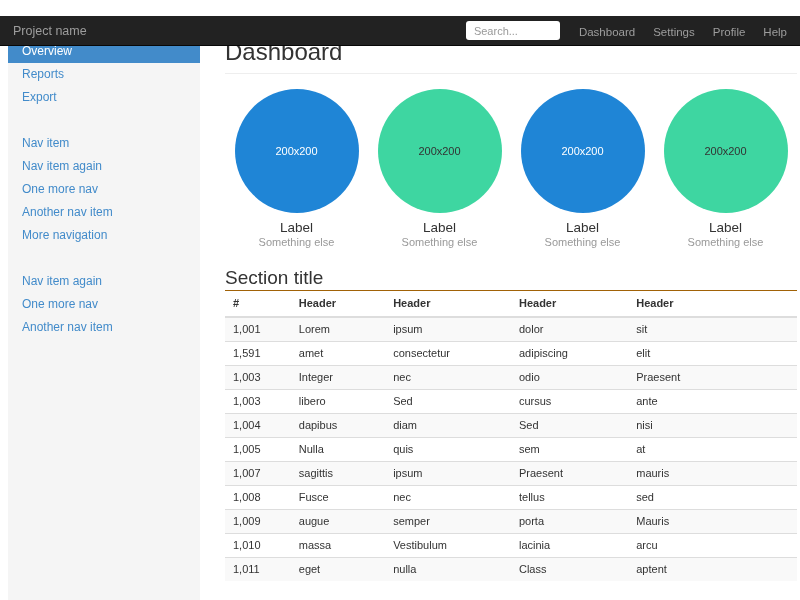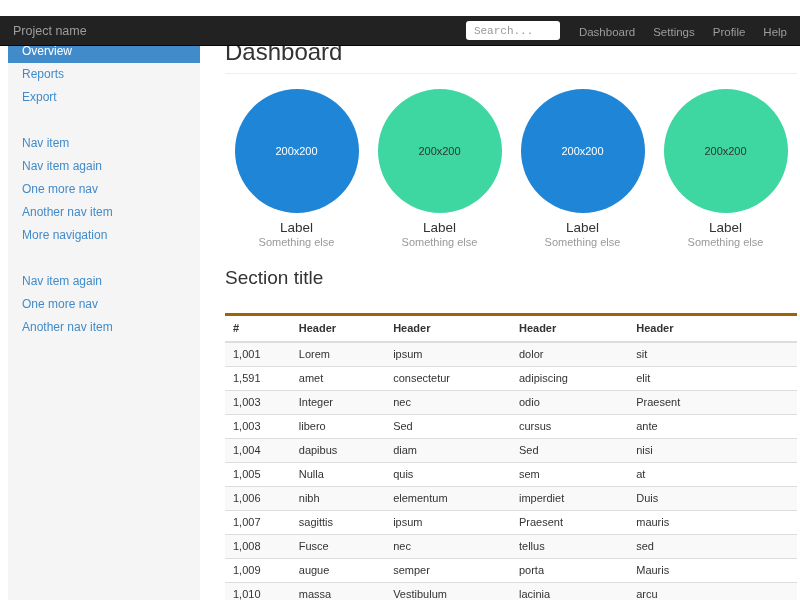--- a/index.html
+++ b/index.html
@@ -8,21 +8,21 @@
 
   
   .navbar { position:absolute; top:16px; left:0; width:800px; height:30px;
             background:#222; border-bottom:1px solid #080808;
             display:flex; align-items:center; justify-content:space-between;
             padding:0 13px; z-index:10; }
   .brand { color:#9d9d9d; font-size:12.5px; }
   .nav-right { display:flex; align-items:center; }
   .search-input { width:94px; height:19px; border:none; border-radius:3px;
                   font-size:11px; padding:0 8px; margin-right:10px; outline:none;
-                  font-family:Liberation Mono, monospace; }
+                  font-family:Liberation Sans, sans-serif; }
   .search-input::placeholder { color:#999; }
   .nav-link { color:#9d9d9d; font-size:11.5px; text-decoration:none; padding:0 9px; cursor:pointer; }
   .nav-link:last-child { padding-right:0; }
 
   
   .sidebar { position:absolute; top:30px; left:8px; bottom:0; width:200px;
              background:#f5f5f5; border-right:1px solid #eee; padding-top:10px; }
   .nav-group { list-style:none; margin-bottom:23px; }
   .nav-group a { display:block; padding:5px 14px; font-size:12px; color:#428bca;
                  text-decoration:none; line-height:13px; cursor:pointer; }
@@ -36,21 +36,21 @@
 
   .placeholders { display:flex; text-align:center; margin-top:15px; }
   .placeholder-card { flex:1; }
   .circle { width:124px; height:124px; border-radius:50%; margin:0 auto;
             display:flex; align-items:center; justify-content:center;
             font-size:11px; font-weight:normal; }
   .ph-label { font-size:13.5px; font-weight:500; margin:7px 0 1px; }
   .ph-sub { font-size:11px; color:#999; }
 
   .section-title { font-size:19px; font-weight:500; margin-top:19px;
-                   padding-bottom:24px; border-bottom:3px solid #a16207; }
+                   padding-bottom:1px; border-bottom:1px solid #a16207; }
 
   table { width:100%; border-collapse:collapse; table-layout:fixed; }
   th { text-align:left; font-size:11px; font-weight:bold; padding:6px 8px;
        border-bottom:2px solid #ddd; line-height:13px; }
   td { font-size:11px; padding:5px 8px; border-top:1px solid #ddd; line-height:13px; }
   tbody tr:nth-child(odd) { background:#f9f9f9; }
 </style>
 </head>
 <body>
 
@@ -186,27 +186,20 @@
           <td>nisi</td>
         </tr>
         <tr>
           <td>1,005</td>
           <td>Nulla</td>
           <td>quis</td>
           <td>sem</td>
           <td>at</td>
         </tr>
         <tr>
-          <td>1,006</td>
-          <td>nibh</td>
-          <td>elementum</td>
-          <td>imperdiet</td>
-          <td>Duis</td>
-        </tr>
-        <tr>
           <td>1,007</td>
           <td>sagittis</td>
           <td>ipsum</td>
           <td>Praesent</td>
           <td>mauris</td>
         </tr>
         <tr>
           <td>1,008</td>
           <td>Fusce</td>
           <td>nec</td>

